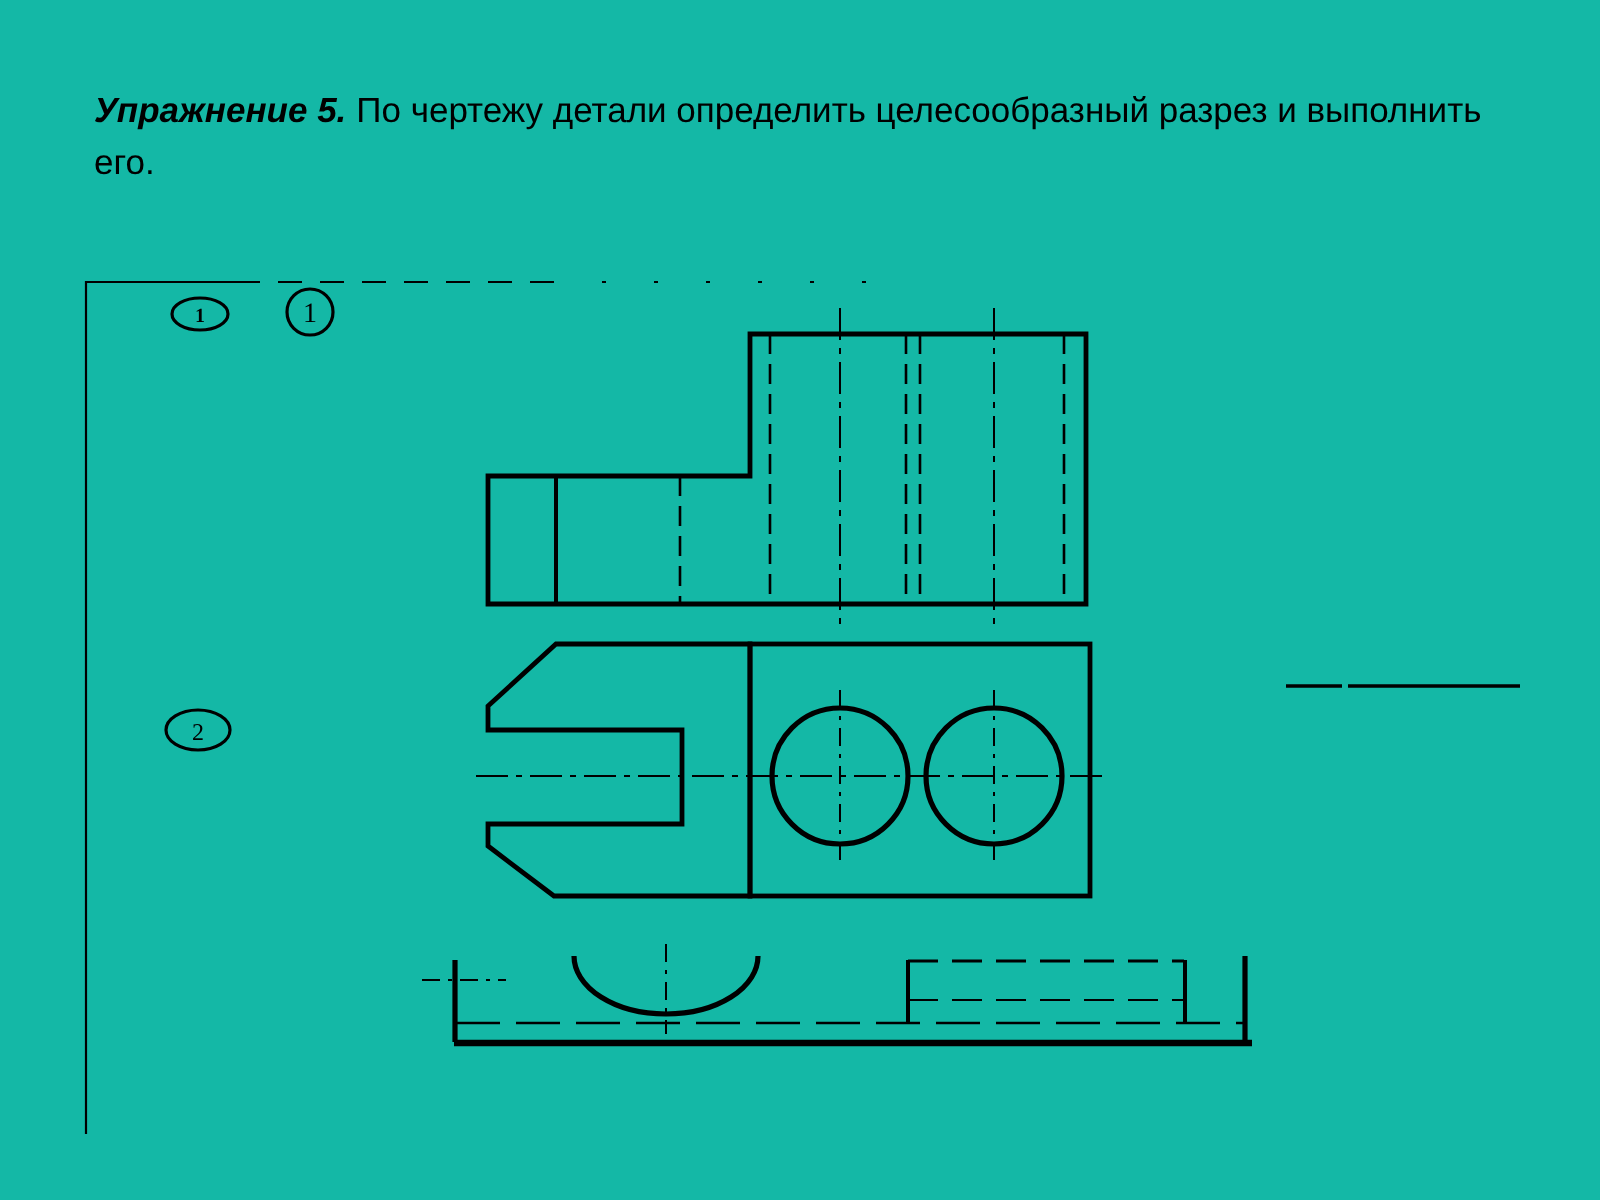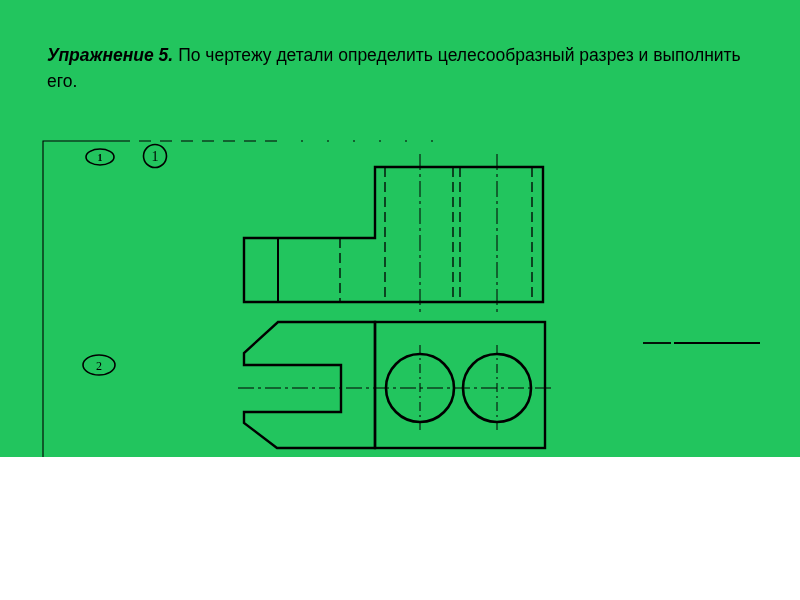--- a/index.html
+++ b/index.html
@@ -1,16 +1,16 @@
 <!DOCTYPE html>
 <html><head>
 <meta charset="utf-8">
 <style>
   html,body{margin:0;padding:0;background:#ffffff;}
-  .page{position:relative;width:800px;height:457px;background:#22c55e;overflow:hidden;
+  .page{position:relative;width:800px;height:600px;background:#14b8a6;overflow:hidden;
         font-family:"Liberation Sans",sans-serif;color:#000;}
   .title{position:absolute;left:47px;top:42px;width:702px;font-size:17.5px;line-height:26px;color:#000;}
   .title .lead{font-weight:bold;font-style:italic;padding-right:5px;}
   svg.draw{position:absolute;left:0;top:0;}
   
   .ol   {fill:none;stroke:#000;stroke-width:2.4;stroke-linejoin:miter;}
   .thick{fill:none;stroke:#000;stroke-width:2.6;}
   .med  {fill:none;stroke:#000;stroke-width:2;}
   .thin {fill:none;stroke:#000;stroke-width:1.1;}
   .hid  {fill:none;stroke:#000;stroke-width:1.3;stroke-dasharray:10 5;}

